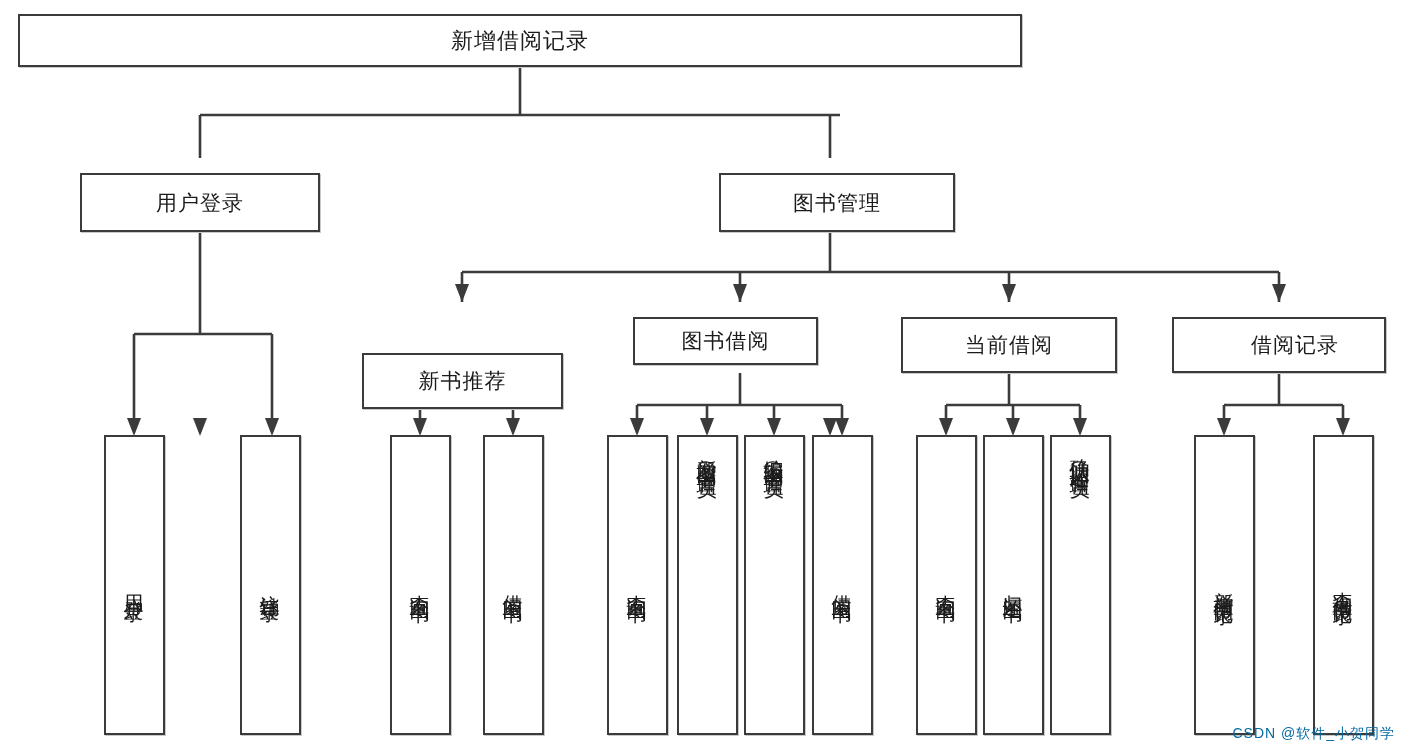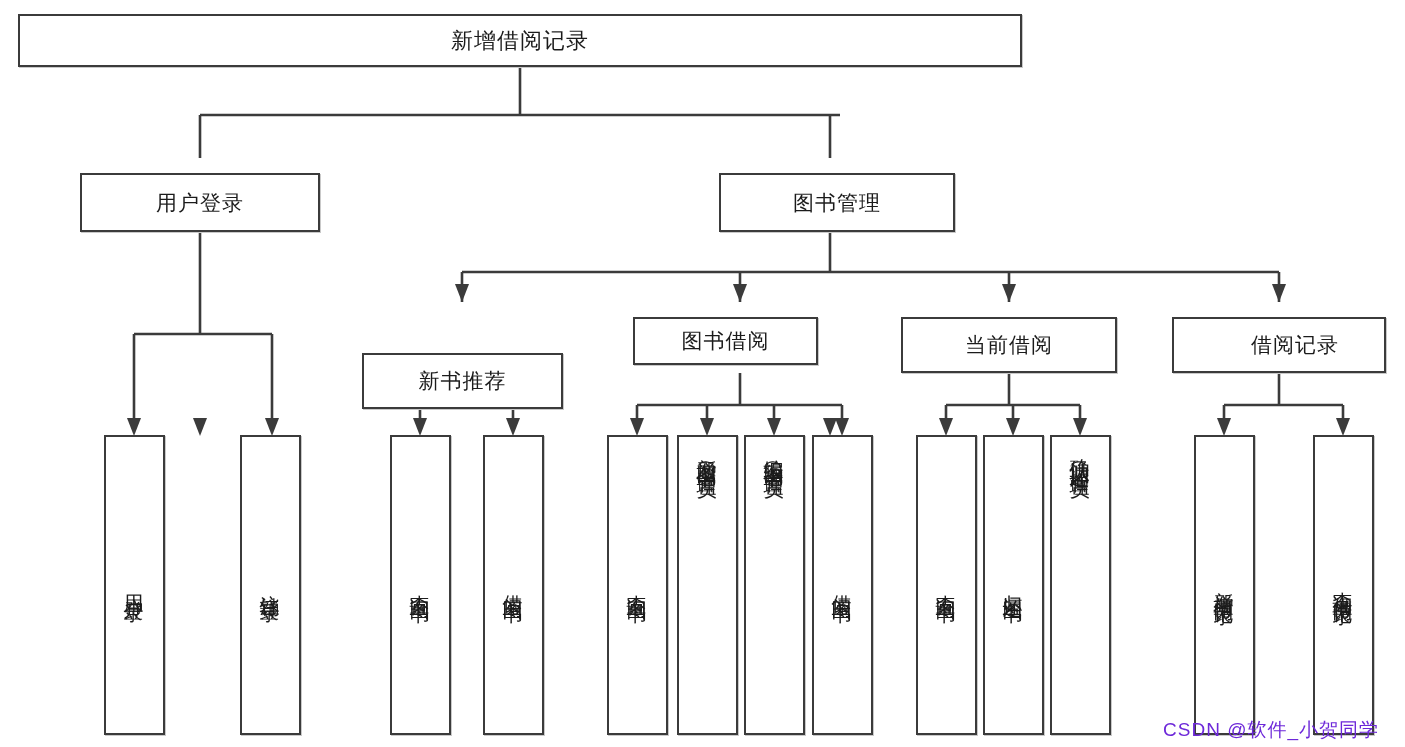--- a/index.html
+++ b/index.html
@@ -38,23 +38,23 @@
     letter-spacing:3px;
     padding-top:6px;
     padding-bottom:6px;
     justify-content:flex-start;     
     align-items:center;
   }
   .node.v.mid{justify-content:center;}  
 
   .watermark{
     position:absolute;
-    right:26px;bottom:4px;
-    font-size:19px;
-    color:#6d28d9;
+    right:10px;bottom:4px;
+    font-size:14px;
+    color:#0369a1;
     letter-spacing:1px;
     white-space:nowrap;
     pointer-events:none;
   }
 </style>
 </head>
 <body>
 
 <div id="canvas">
 

